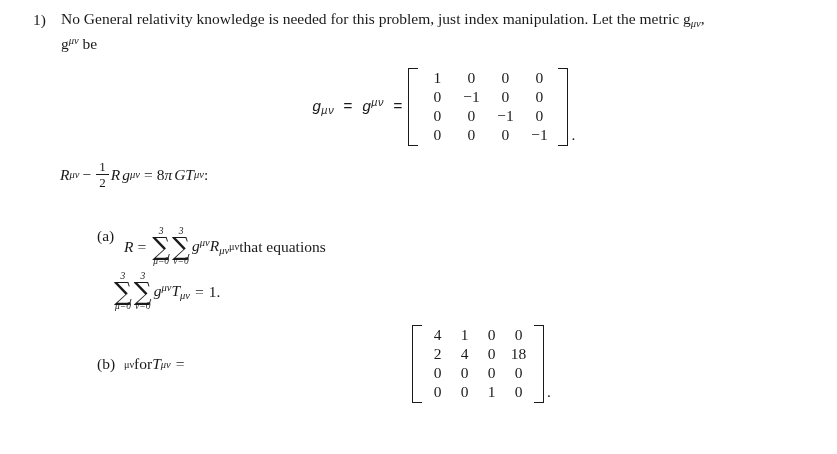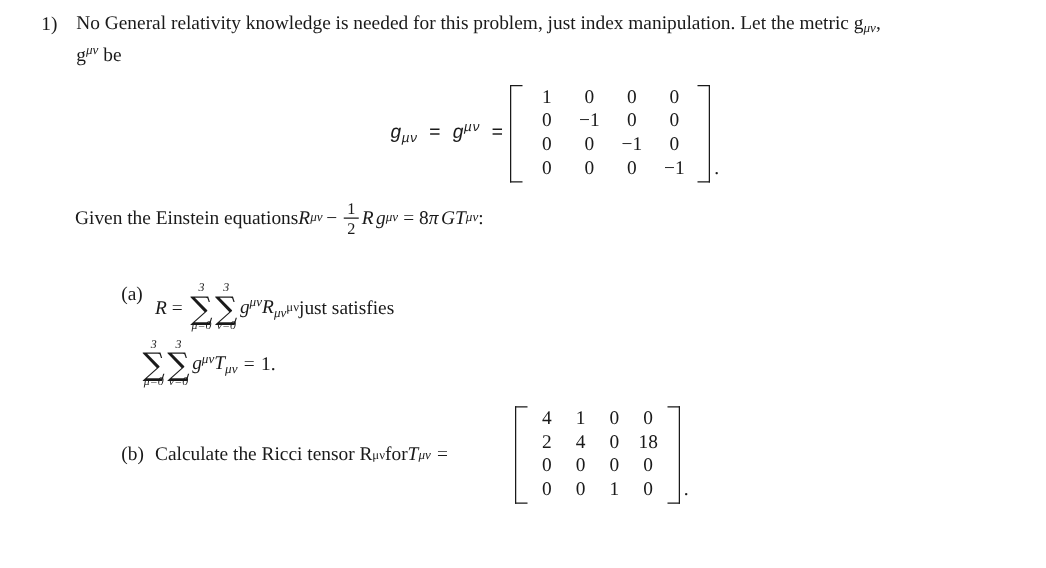--- a/index.html
+++ b/index.html
@@ -197,21 +197,20 @@
         <span class="mat-cell">0</span>
         <span class="mat-cell">−1</span>
       </span>
     </span>
     <span class="brk brk-r"></span>
   </span>
   <span class="trail-dot">.</span>
 </div>
 
 <div class="abs" id="einstein-line">
-  <span>Given the Einstein equations </span>
     <span class="mi">R</span>
     <span class="sub">μν</span>
   <span style="margin:0 3px">−</span>
   <span class="frac">
     <span class="num">1</span>
     <span class="bar"></span>
     <span class="den">2</span>
   </span>
   <span class="mi">R</span>
     <span style="display:inline-block;width:2px"></span>
@@ -242,21 +241,21 @@
     <span class="sumblk">
       <span class="lim lim-top">3</span>
       <span class="sigma">∑</span>
       <span class="lim lim-bot">ν=0</span>
     </span>
   </span>
 
   <span><span class="mi">g</span><span class="sup">μν</span><span class="mi">R</span><span class="sub">μν</span></span>
 
     <span class="sub-up">μν</span>
-    <span> just satisfies</span>
+    <span> that equations</span>
 </div>
 
 <div class="abs" id="constraint-eq">
   <span class="dsum">
     <span class="sumblk">
       <span class="lim lim-top">3</span>
       <span class="sigma">∑</span>
       <span class="lim lim-bot">μ=0</span>
     </span>
     <span class="sumblk">
@@ -266,21 +265,20 @@
     </span>
   </span>
   <span><span class="mi">g</span><span class="sup">μν</span><span class="mi">T</span><span class="sub">μν</span></span>
   <span style="margin:0 5px">=</span>
   <span>1.</span>
 </div>
 
 <div class="abs" id="part-b-label">(b)</div>
 
 <div class="abs" id="part-b-body">
-  <span>Calculate the Ricci tensor R</span>
     <span class="sub-up">μν</span>
     <span> for </span>
     <span class="mi">T</span>
     <span class="sub">μν</span>
   <span style="margin-left:5px">=</span>
 </div>
 
 <div class="abs" id="t-matrix-wrap">
   <span class="matrix" id="t-matrix">
     <span class="brk brk-l"></span>

